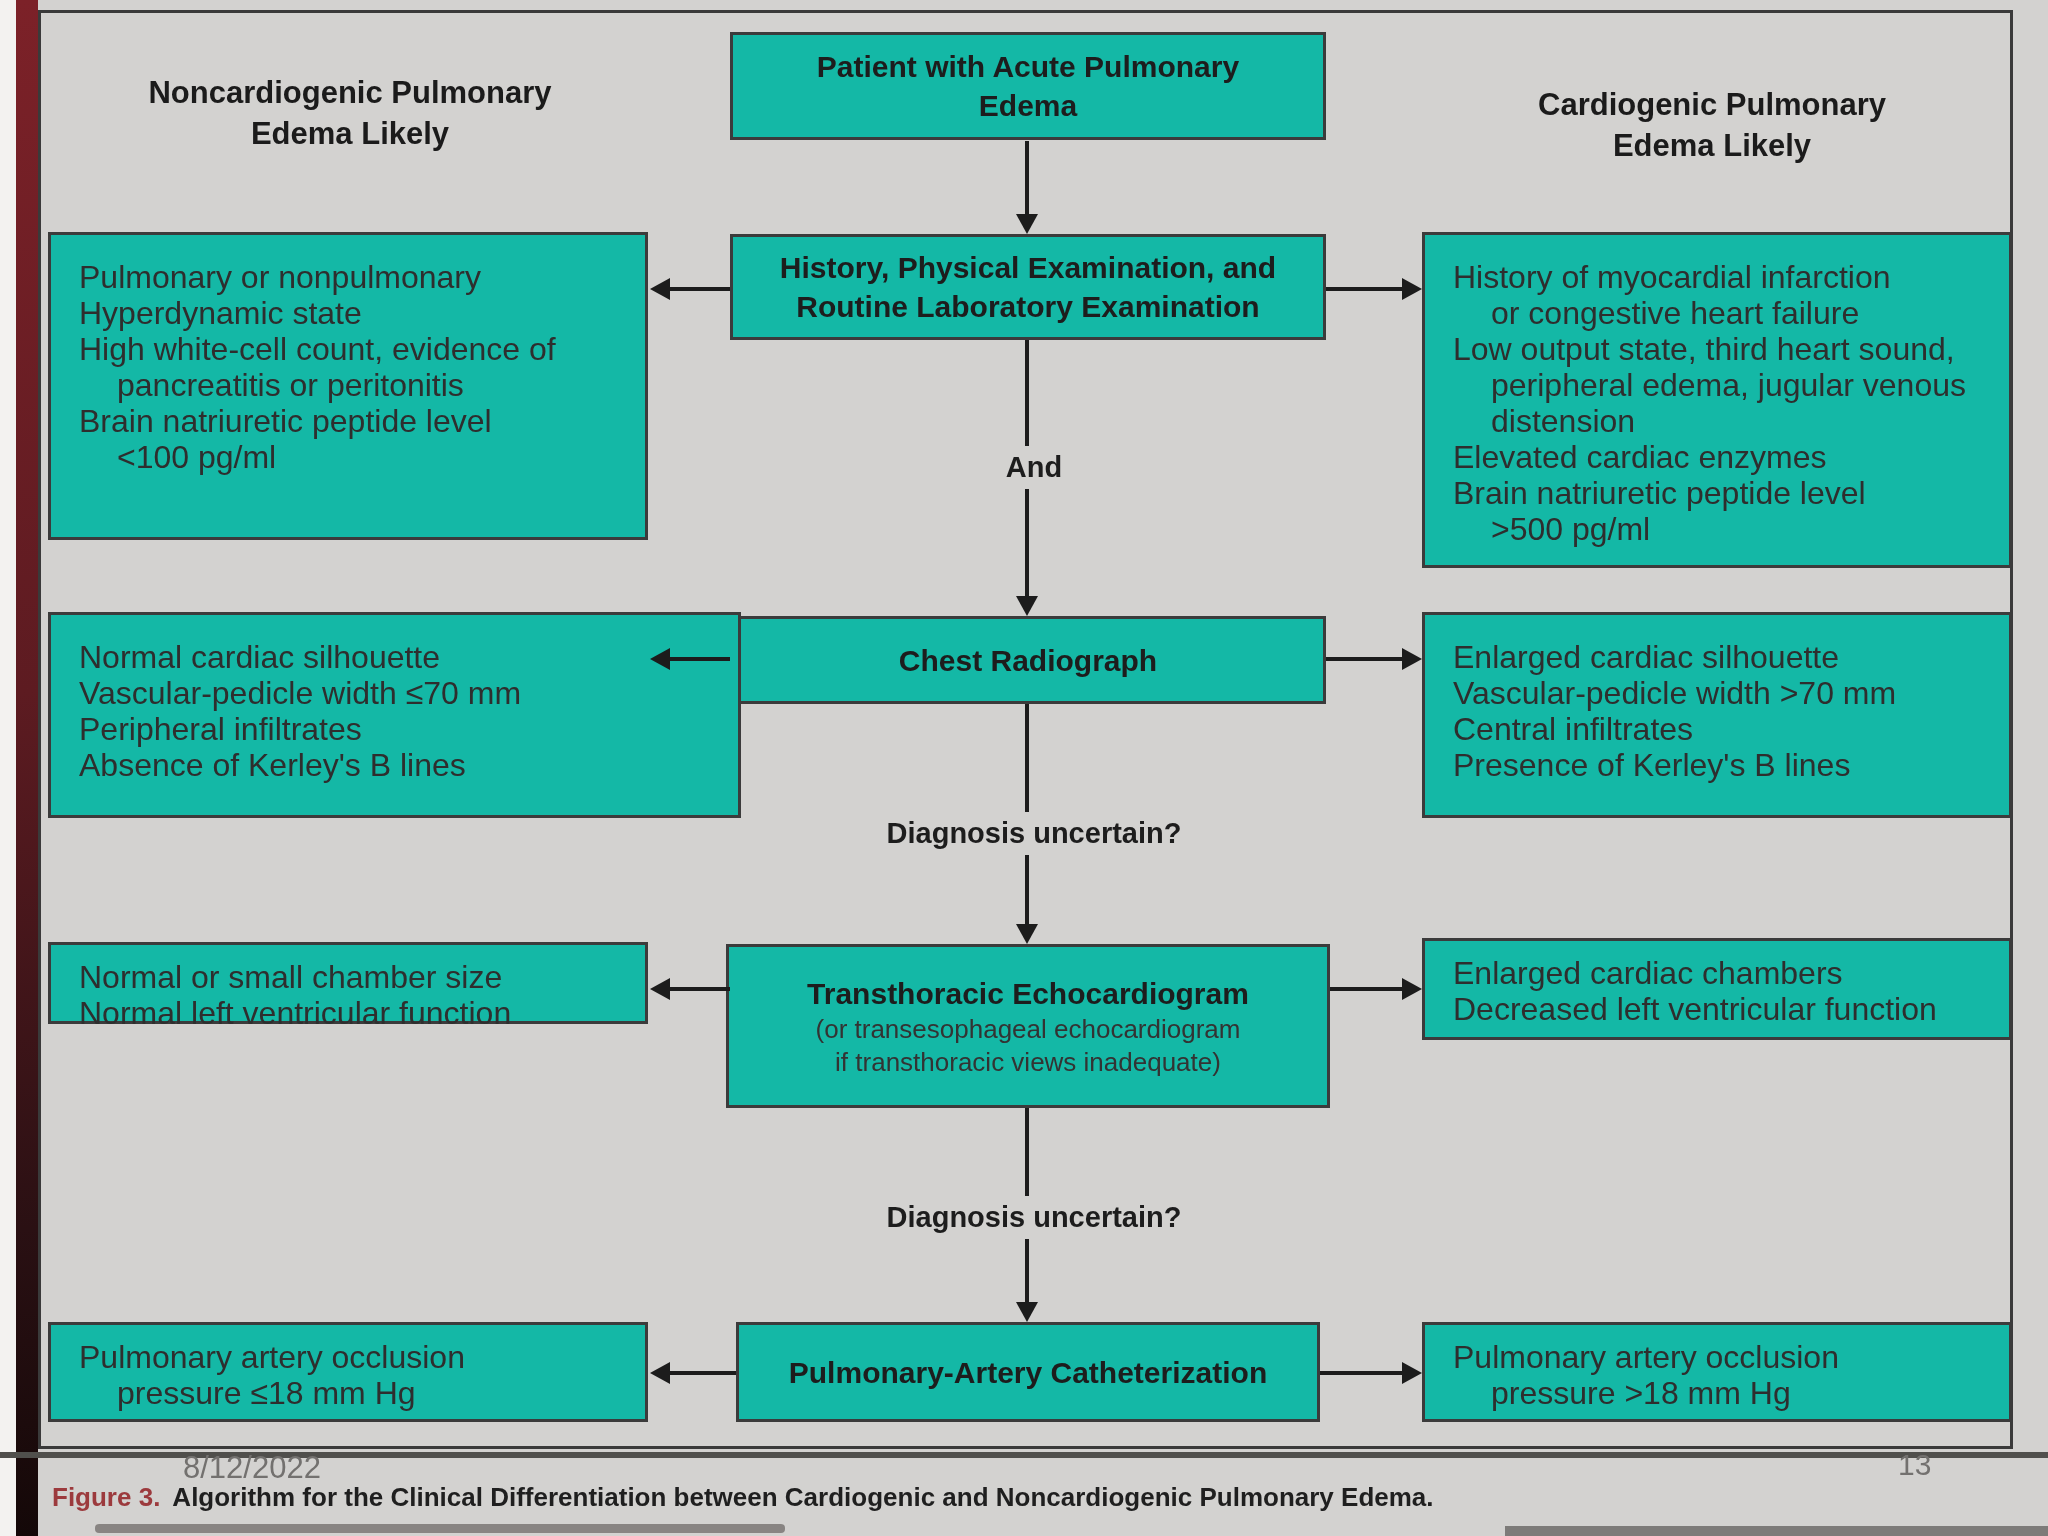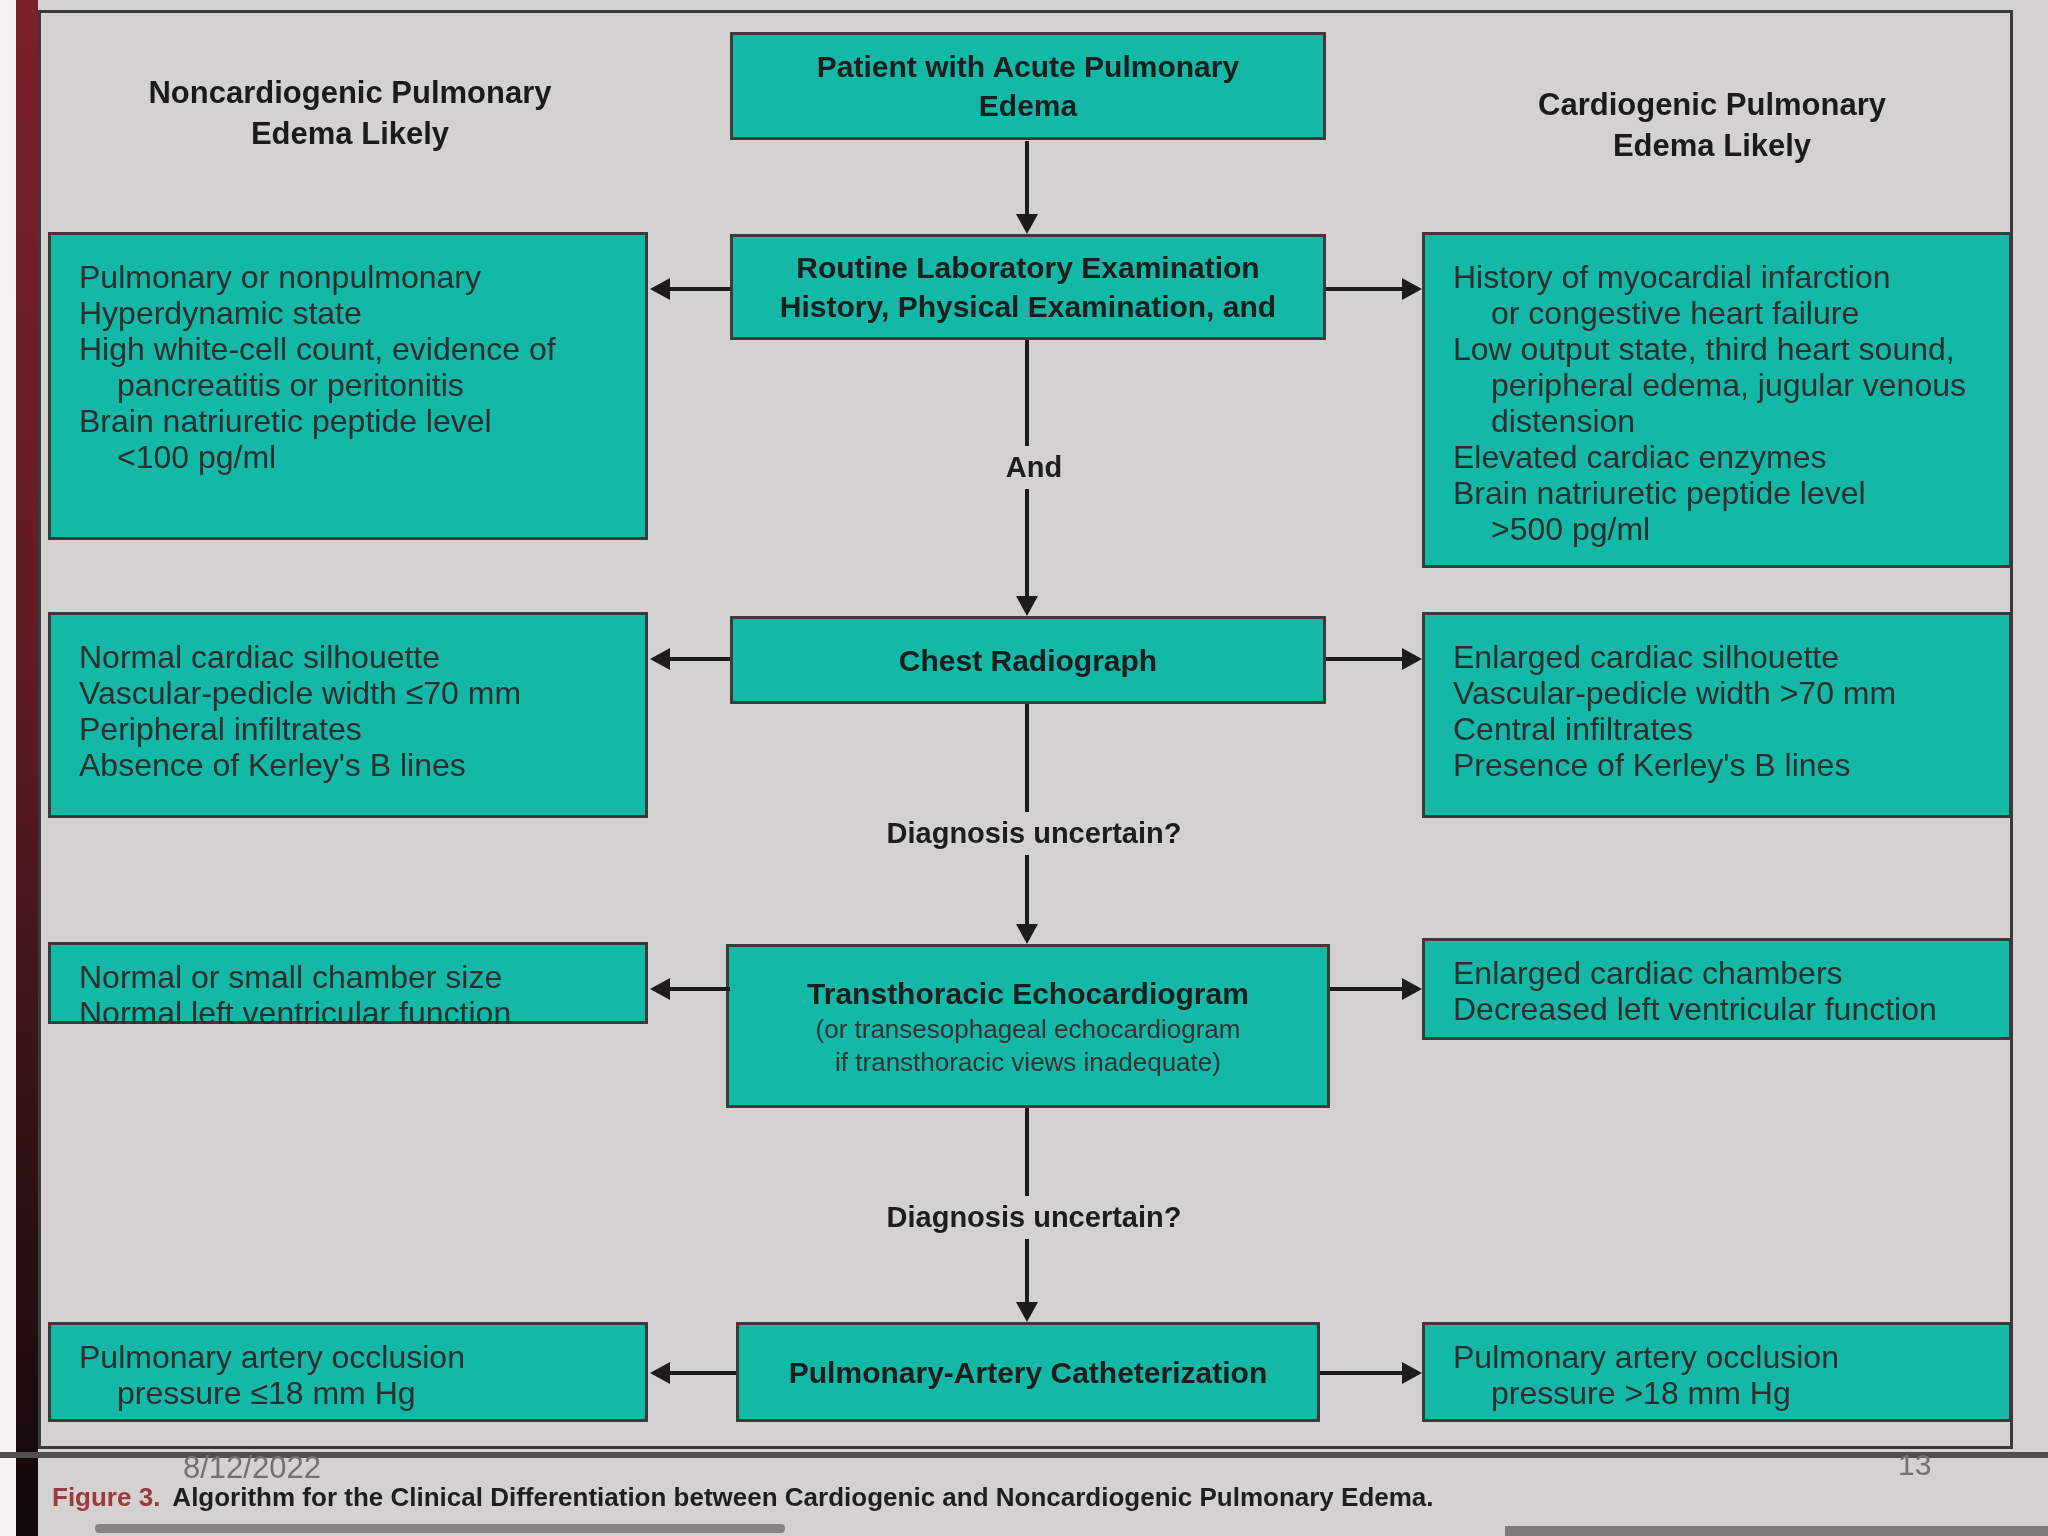--- a/index.html
+++ b/index.html
@@ -69,22 +69,22 @@
     <div>Cardiogenic Pulmonary</div>
     <div>Edema Likely</div>
   </div>
 
   <div class="box cbox" style="left:730px; top:32px; width:596px; height:108px;">
     <div>Patient with Acute Pulmonary</div>
     <div>Edema</div>
   </div>
 
   <div class="box cbox" style="left:730px; top:234px; width:596px; height:106px;">
+    <div>History, Physical Examination, and</div>
     <div>Routine Laboratory Examination</div>
-    <div>History, Physical Examination, and</div>
   </div>
 
   <div class="box cbox" style="left:730px; top:616px; width:596px; height:88px;">
     <div>Chest Radiograph</div>
   </div>
 
   <div class="box cbox" style="left:726px; top:944px; width:604px; height:164px;">
     <div>Transthoracic Echocardiogram</div>
     <div class="sub">(or transesophageal echocardiogram</div>
     <div class="sub">if transthoracic views inadequate)</div>
@@ -96,21 +96,21 @@
 
   <div class="box sidebox" style="left:48px; top:232px; width:600px; height:308px;">
     <div class="ln">Pulmonary or nonpulmonary</div>
     <div class="ln">Hyperdynamic state</div>
     <div class="ln">High white-cell count, evidence of</div>
     <div class="ln ind">pancreatitis or peritonitis</div>
     <div class="ln">Brain natriuretic peptide level</div>
     <div class="ln ind">&lt;100 pg/ml</div>
   </div>
 
-  <div class="box sidebox" style="left:48px; top:612px; width:600px; height:206px;">
+  <div class="box sidebox" style="left:48px; top:612px; width:693px; height:206px;">
     <div class="ln">Normal cardiac silhouette</div>
     <div class="ln">Vascular-pedicle width ≤70 mm</div>
     <div class="ln">Peripheral infiltrates</div>
     <div class="ln">Absence of Kerley's B lines</div>
   </div>
 
   <div class="box sidebox" style="left:48px; top:942px; width:600px; height:82px; padding-top:14px;">
     <div class="ln">Normal or small chamber size</div>
     <div class="ln">Normal left ventricular function</div>
   </div>

